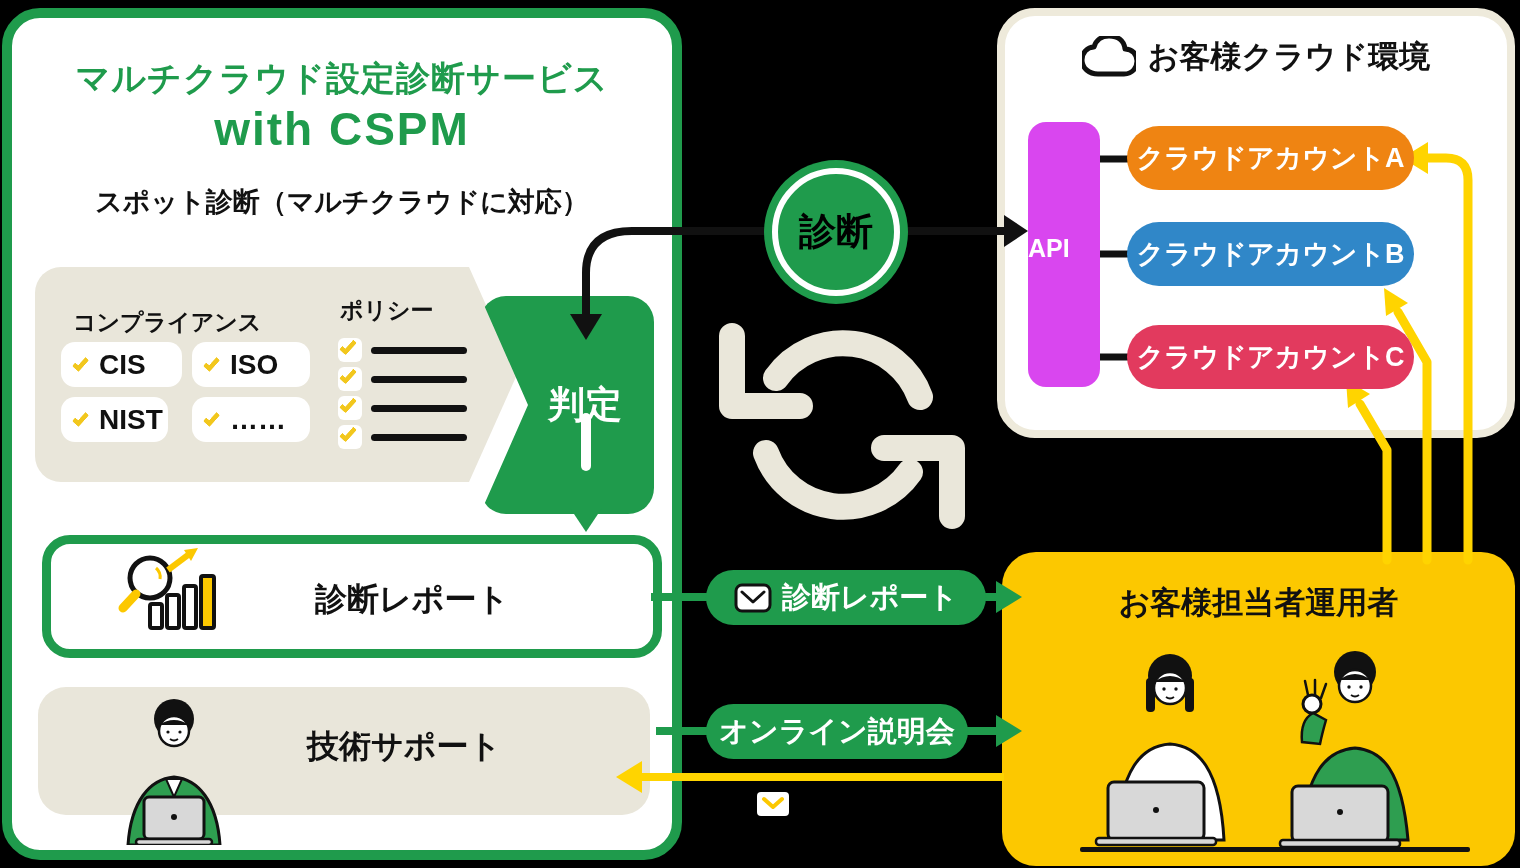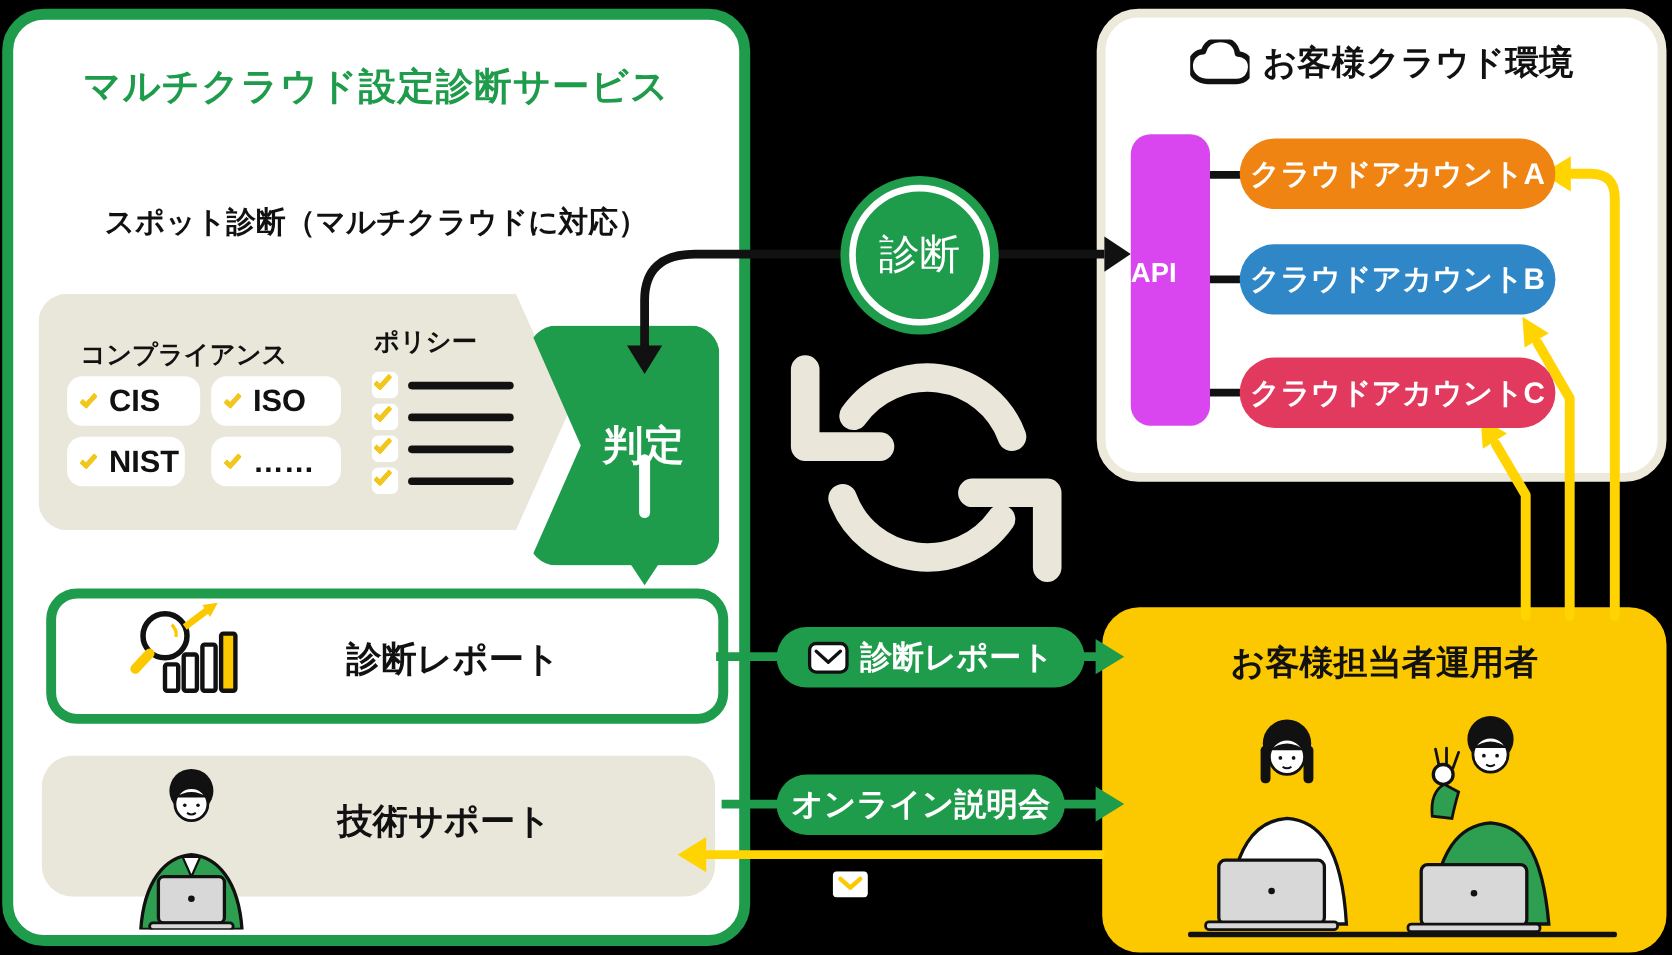--- a/index.html
+++ b/index.html
@@ -50,21 +50,21 @@
                  border-radius:28px; z-index:2; }
   .support-label { position:absolute; left:0; right:0; top:38px; text-align:center;
                    padding-left:120px; font-size:32px; font-weight:bold; color:#111; }
 
   
   .diagnosis-badge { left:764px; top:160px; width:144px; height:144px; background:#1f9b4c;
                      border-radius:50%; z-index:3; display:flex; align-items:center;
                      justify-content:center; }
   .diagnosis-badge .ring { position:absolute; inset:8px; border:6px solid #fff;
                            border-radius:50%; }
-  .diagnosis-badge span { color:#ffffff; font-size:37px; font-weight:normal; }
+  .diagnosis-badge span { color:#000000; font-size:37px; font-weight:bold; }
 
   .flow-pill { position:absolute; background:#1f9b4c; border-radius:28px; z-index:3;
                display:flex; align-items:center; justify-content:center; gap:10px;
                color:#fff; font-weight:bold; font-size:29px; }
   .pill-report { left:706px; top:570px; width:280px; height:55px; }
   .pill-online { left:706px; top:704px; width:262px; height:55px; }
 
   .mail-chip { left:757px; top:792px; z-index:3; }
 
   
@@ -90,20 +90,21 @@
   svg.overlay { position:absolute; left:0; top:0; z-index:2; pointer-events:none; }
   .icon-svg { position:absolute; z-index:3; }
 </style>
 </head>
 <body>
 
 <div id="stage">
 
   <div class="abs left-panel"></div>
   <div class="abs lp-title1">マルチクラウド設定診断サービス</div>
+  <div class="abs lp-title2">with CSPM</div>
   <div class="abs lp-subtitle">スポット診断（マルチクラウドに対応）</div>
 
   <div class="abs compliance-box">
     <div class="sec-label" style="left:38px; top:28px;margin-top:12px;">コンプライアンス</div>
     <div class="cpill" style="left:26px; top:75px; width:121px; height:45px;">
       <span class="check"></span>
       <span>CIS</span>
     </div>
     <div class="cpill" style="left:157px; top:75px; width:118px; height:45px;">
       <span class="check"></span>

